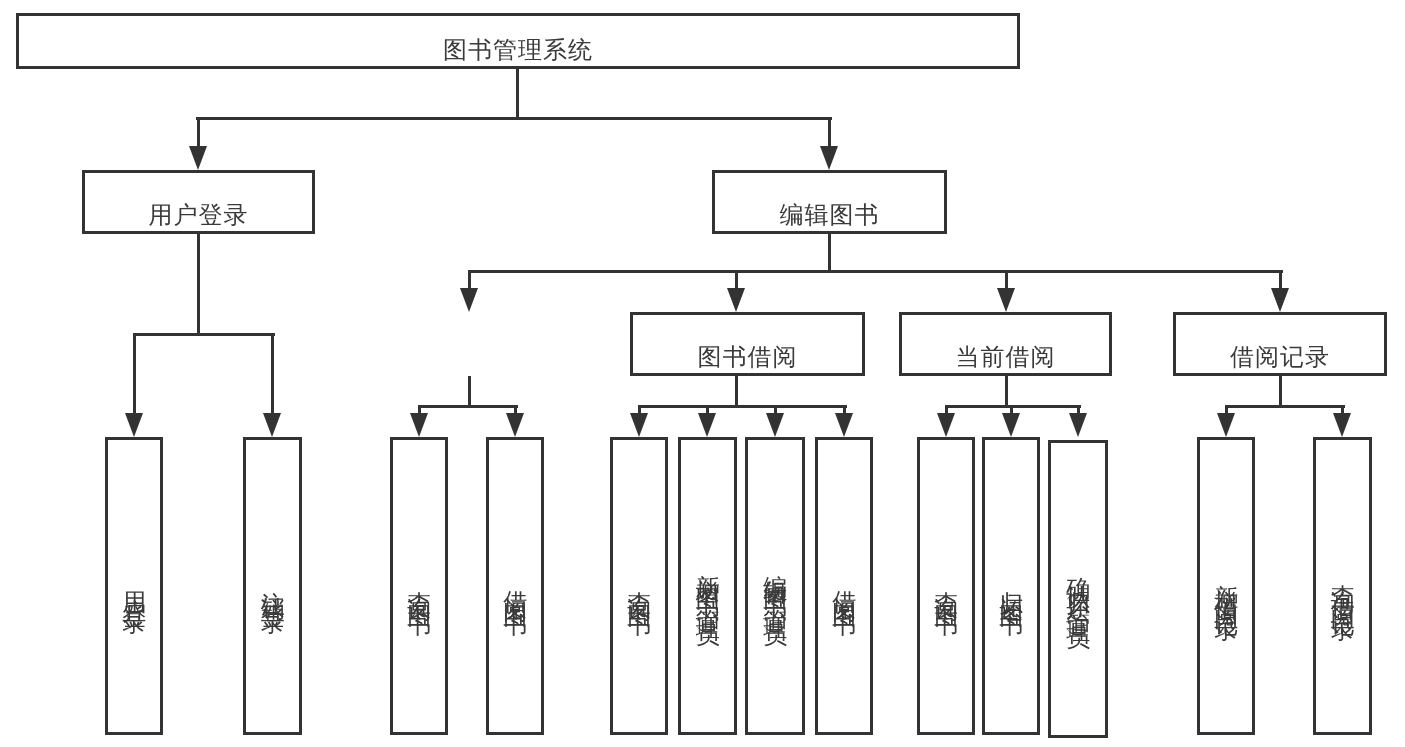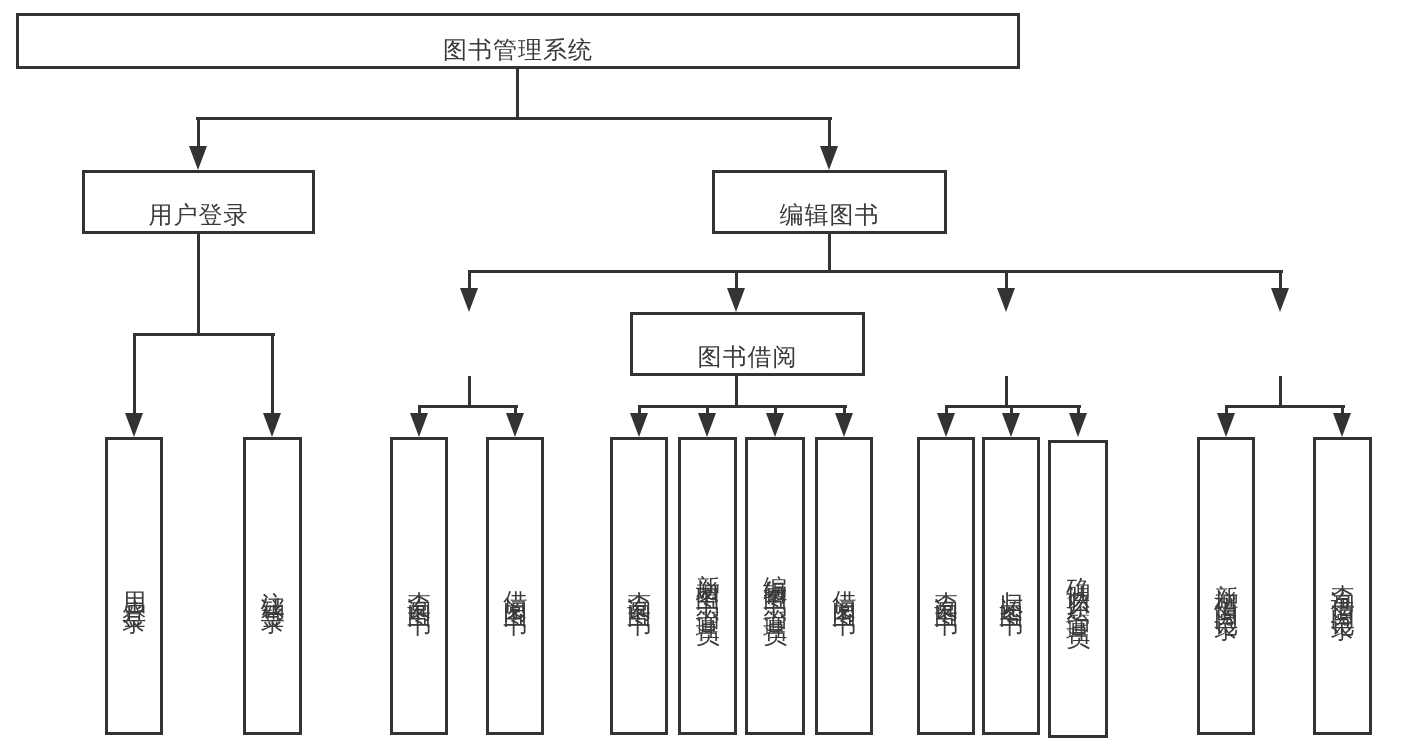--- a/index.html
+++ b/index.html
@@ -46,20 +46,26 @@
 
   <div class="hbox" style="left:82px; top:170px; width:233px; height:64px;">
     <span>用户登录</span>
   </div>
   <div class="hbox" style="left:712px; top:170px; width:235px; height:64px;">
     <span>编辑图书</span>
   </div>
 
   <div class="hbox" style="left:630px; top:312px; width:235px; height:64px;">
     <span>图书借阅</span>
+  </div>
+  <div class="hbox" style="left:899px; top:312px; width:213px; height:64px;">
+    <span>当前借阅</span>
+  </div>
+  <div class="hbox" style="left:1173px; top:312px; width:214px; height:64px;">
+    <span>借阅记录</span>
   </div>
 
   <div class="leaf" style="left:105px; top:437px; width:58px; height:298px;">
     <span class="vtext">用户登录</span>
   </div>
   <div class="leaf" style="left:243px; top:437px; width:59px; height:298px;">
     <span class="vtext">注销登录</span>
   </div>
 
   <div class="leaf" style="left:390px; top:437px; width:58px; height:298px;">

